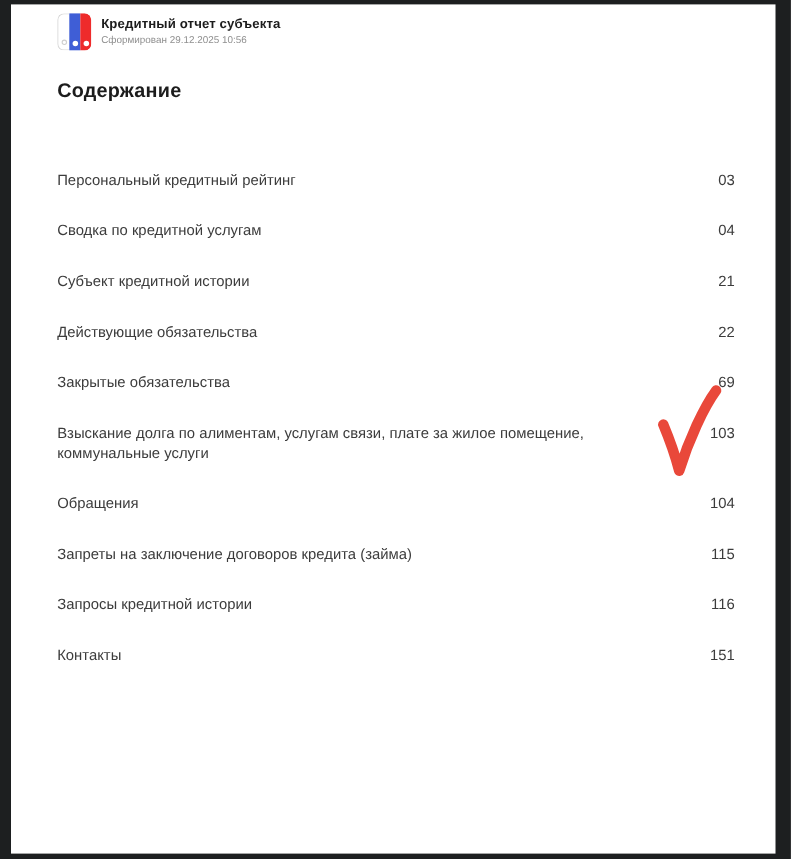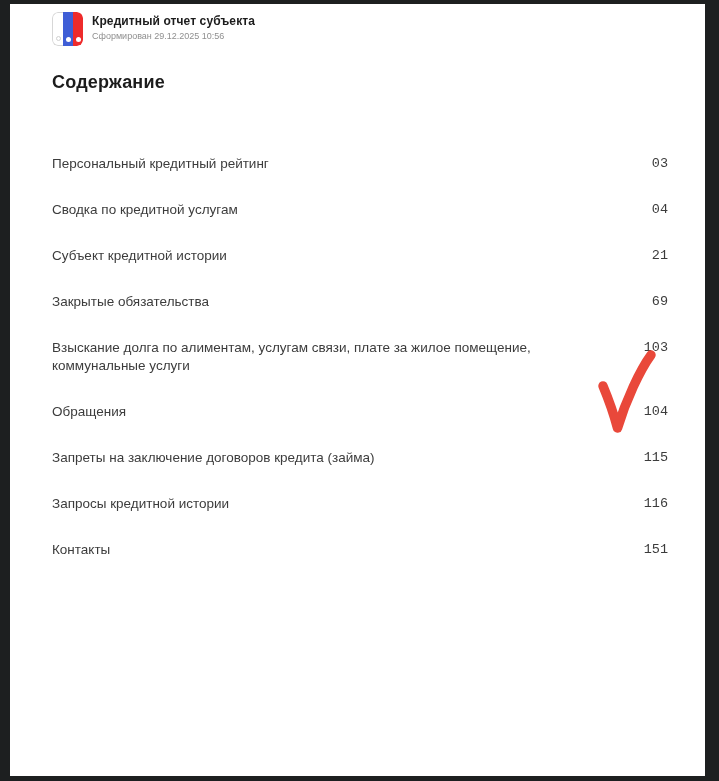--- a/index.html
+++ b/index.html
@@ -70,21 +70,21 @@
   .toc-row {
     display: flex;
     justify-content: space-between;
     align-items: flex-start;
     margin-bottom: 28px;
     font-size: 13.5px;
     line-height: 18px;
     color: var(--toc-text, #3c3c3c);
   }
   .toc-label { max-width: 552px; }
-  .toc-page { text-align: left; white-space: nowrap; padding-left: 12px; font-family: Liberation Mono, monospace; }
+  .toc-page { text-align: left; white-space: nowrap; padding-left: 12px; }
   
   .checkmark {
     position: absolute;
     left: 586px;
     top: 344px;
     width: 62px;
     height: 92px;
     pointer-events: none;
   }
 </style>
@@ -120,20 +120,24 @@
       </div>
       <div class="toc-row">
         <span class="toc-label">Сводка по кредитной услугам</span>
         <span class="toc-page">04</span>
       </div>
       <div class="toc-row">
         <span class="toc-label">Субъект кредитной истории</span>
         <span class="toc-page">21</span>
       </div>
       <div class="toc-row">
+        <span class="toc-label">Действующие обязательства</span>
+        <span class="toc-page">22</span>
+      </div>
+      <div class="toc-row">
         <span class="toc-label">Закрытые обязательства</span>
         <span class="toc-page">69</span>
       </div>
       <div class="toc-row">
         <span class="toc-label">Взыскание долга по алиментам, услугам связи, плате за жилое помещение, коммунальные услуги</span>
         <span class="toc-page">103</span>
       </div>
       <div class="toc-row">
         <span class="toc-label">Обращения</span>
         <span class="toc-page">104</span>

